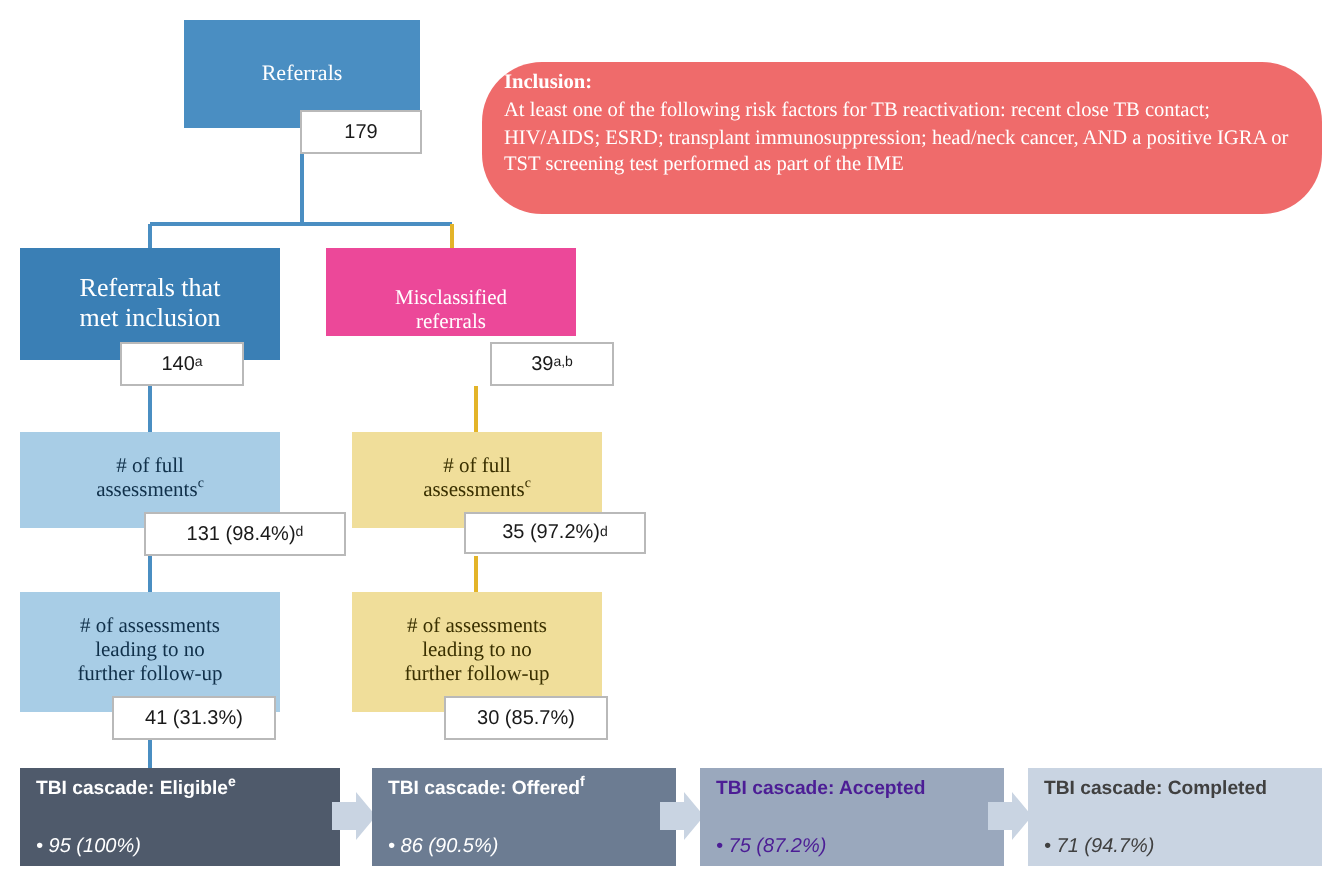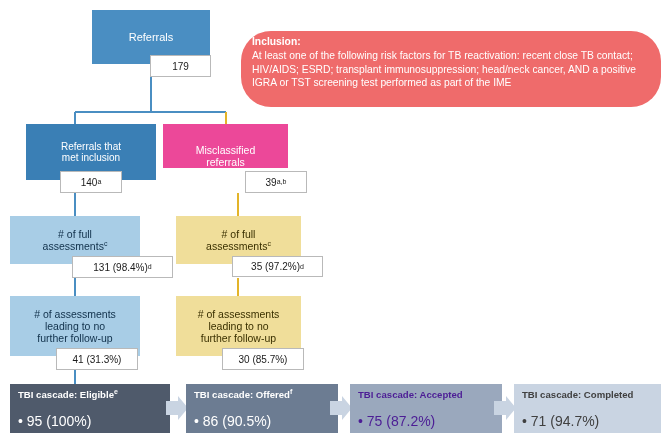--- a/index.html
+++ b/index.html
@@ -4,57 +4,57 @@
 <style>
   html,body{margin:0;padding:0;}
   body{
     width:671px;height:443px;
     background:#ffffff;
     font-family:"Liberation Sans", sans-serif;
     position:relative;
     overflow:hidden;
   }
   .canvas{position:absolute;left:0;top:0;width:671px;height:443px;}
-  .node{position:absolute;box-sizing:border-box;display:flex;align-items:center;justify-content:center;text-align:center;}
+  .node{position:absolute;box-sizing:border-box;display:flex;align-items:center;justify-content:center;text-align:center;font-family:Liberation Serif, serif;}
   .node-label{white-space:pre-line;line-height:1.15;}
   .val{position:absolute;box-sizing:border-box;background:#ffffff;border:1px solid #b9b9b9;display:flex;align-items:center;justify-content:center;font-size:10px;color:#1a1a1a;}
   sup{font-size:7px;vertical-align:super;line-height:0;}
 
   
   #referrals{left:92px;top:10px;width:118px;height:54px;background:#4a8ec2;color:#ffffff;font-size:11px;}
   #referrals-val{left:150px;top:55px;width:61px;height:22px;}
 
   
   #inclusion{left:241px;top:31px;width:420px;height:76px;background:#ef6b6b;color:#ffffff;
              text-align:left;justify-content:center;padding:7px 9px 20px 11px;font-size:10.3px;line-height:1.32;border-radius:30px;}
   #inclusion .inc-title{font-weight:bold;display:block;}
 
   
-  #met-inclusion{left:10px;top:124px;width:130px;height:56px;background:#3a7fb5;color:#ffffff;font-size:10px;margin-left:16px;}
+  #met-inclusion{left:10px;top:124px;width:130px;height:56px;background:#3a7fb5;color:#ffffff;font-size:13px;}
   #met-inclusion-val{left:60px;top:171px;width:62px;height:22px;}
   #misclassified{left:163px;top:124px;width:125px;height:44px;background:#ec4899;color:#ffffff;font-size:10.5px;align-items:flex-end;}
   #misclassified-val{left:245px;top:171px;width:62px;height:22px;}
 
   
   #full-assess-left{left:10px;top:216px;width:130px;height:48px;background:#a8cde6;color:#10304a;font-size:10.5px;}
   #full-assess-left-val{left:72px;top:256px;width:101px;height:22px;}
   #full-assess-right{left:176px;top:216px;width:125px;height:48px;background:#f0de9a;color:#3a3000;font-size:10.5px;}
   #full-assess-right-val{left:232px;top:256px;width:91px;height:21px;}
 
   
   #no-followup-left{left:10px;top:296px;width:130px;height:60px;background:#a8cde6;color:#10304a;font-size:10.5px;}
   #no-followup-left-val{left:56px;top:348px;width:82px;height:22px;}
   #no-followup-right{left:176px;top:296px;width:125px;height:60px;background:#f0de9a;color:#3a3000;font-size:10.5px;}
   #no-followup-right-val{left:222px;top:348px;width:82px;height:22px;}
 
   
   .cascade{position:absolute;top:384px;height:49px;box-sizing:border-box;padding:5px 6px 4px 8px;
            display:flex;flex-direction:column;justify-content:space-between;}
   .cascade .c-title{font-size:9.6px;font-weight:bold;}
-  .cascade .c-val{font-size:14px;}
+  .cascade .c-val{font-size:10px;font-style:italic;}
   #casc0{left:10px;width:160px;background:#4f5a6b;color:#ffffff;}
   #casc1{left:186px;width:152px;background:#6c7c92;color:#ffffff;}
   #casc2{left:350px;width:152px;background:#9aa8bd;color:#4c1d95;}
   #casc3{left:514px;width:147px;background:#c9d4e2;color:#404040;}
   .arrow{position:absolute;top:396px;width:22px;height:24px;}
   #arr0{left:166px;}
   #arr1{left:330px;}
   #arr2{left:494px;}
 </style>
 </head>

